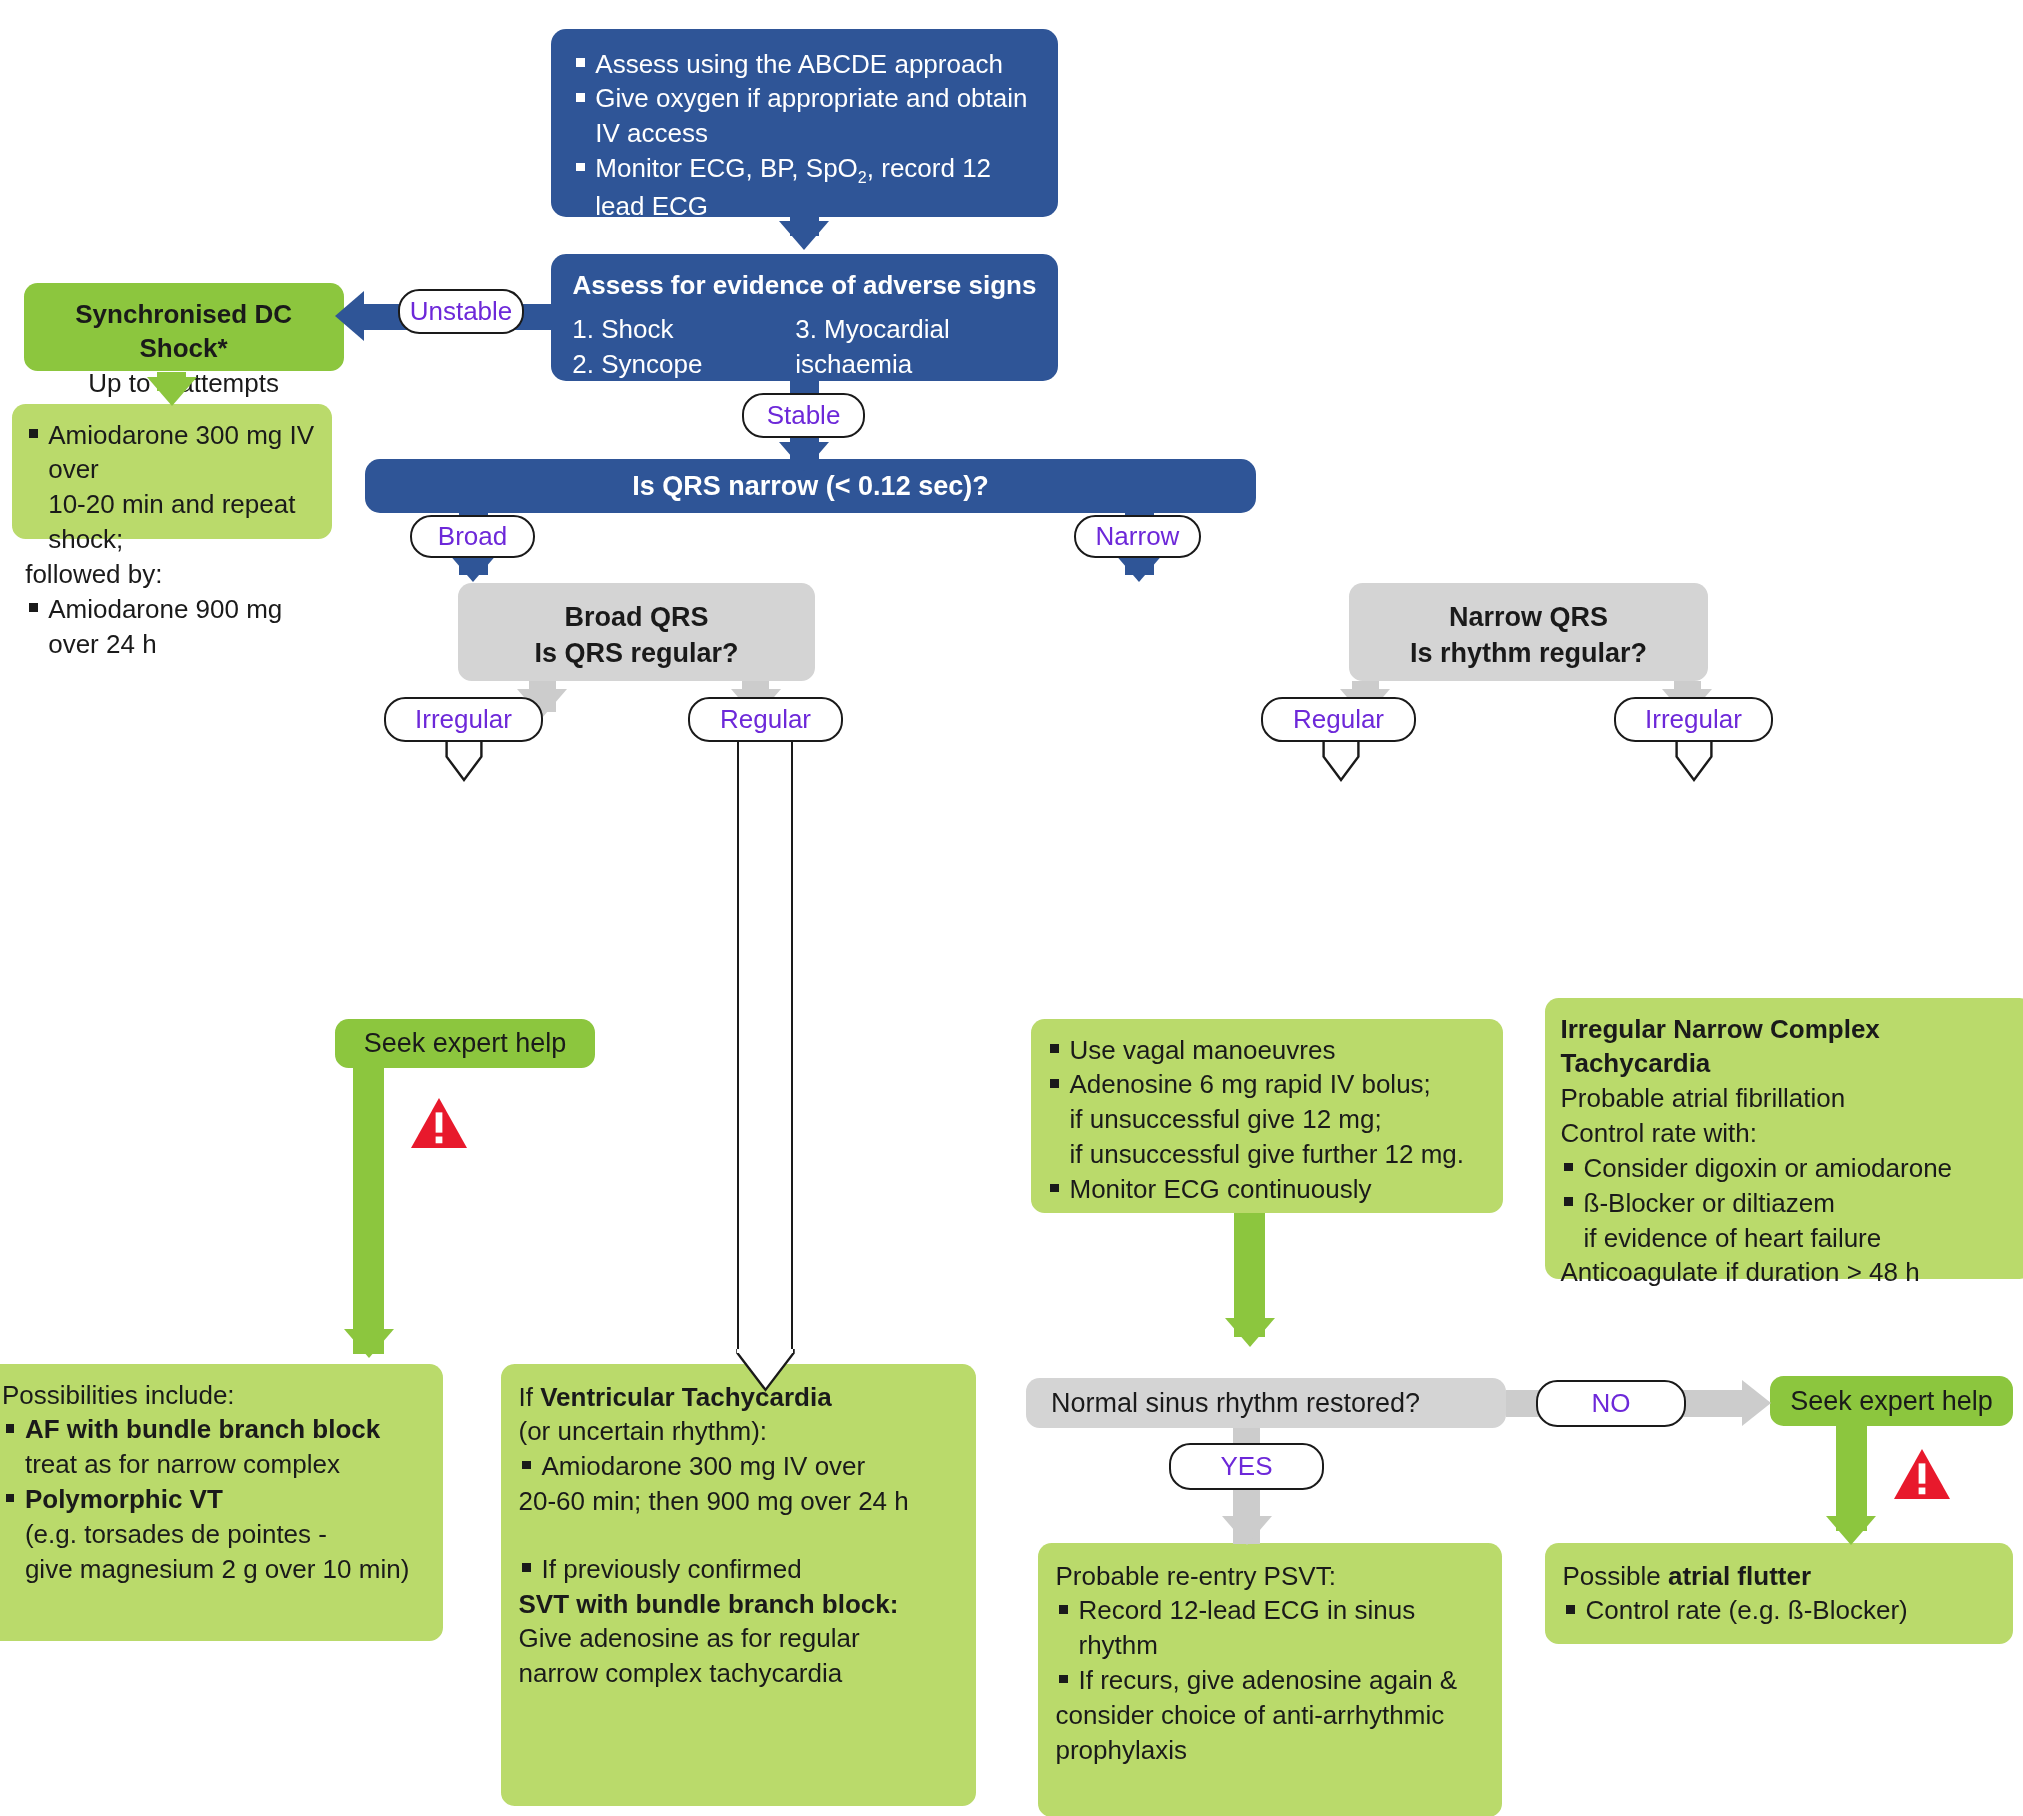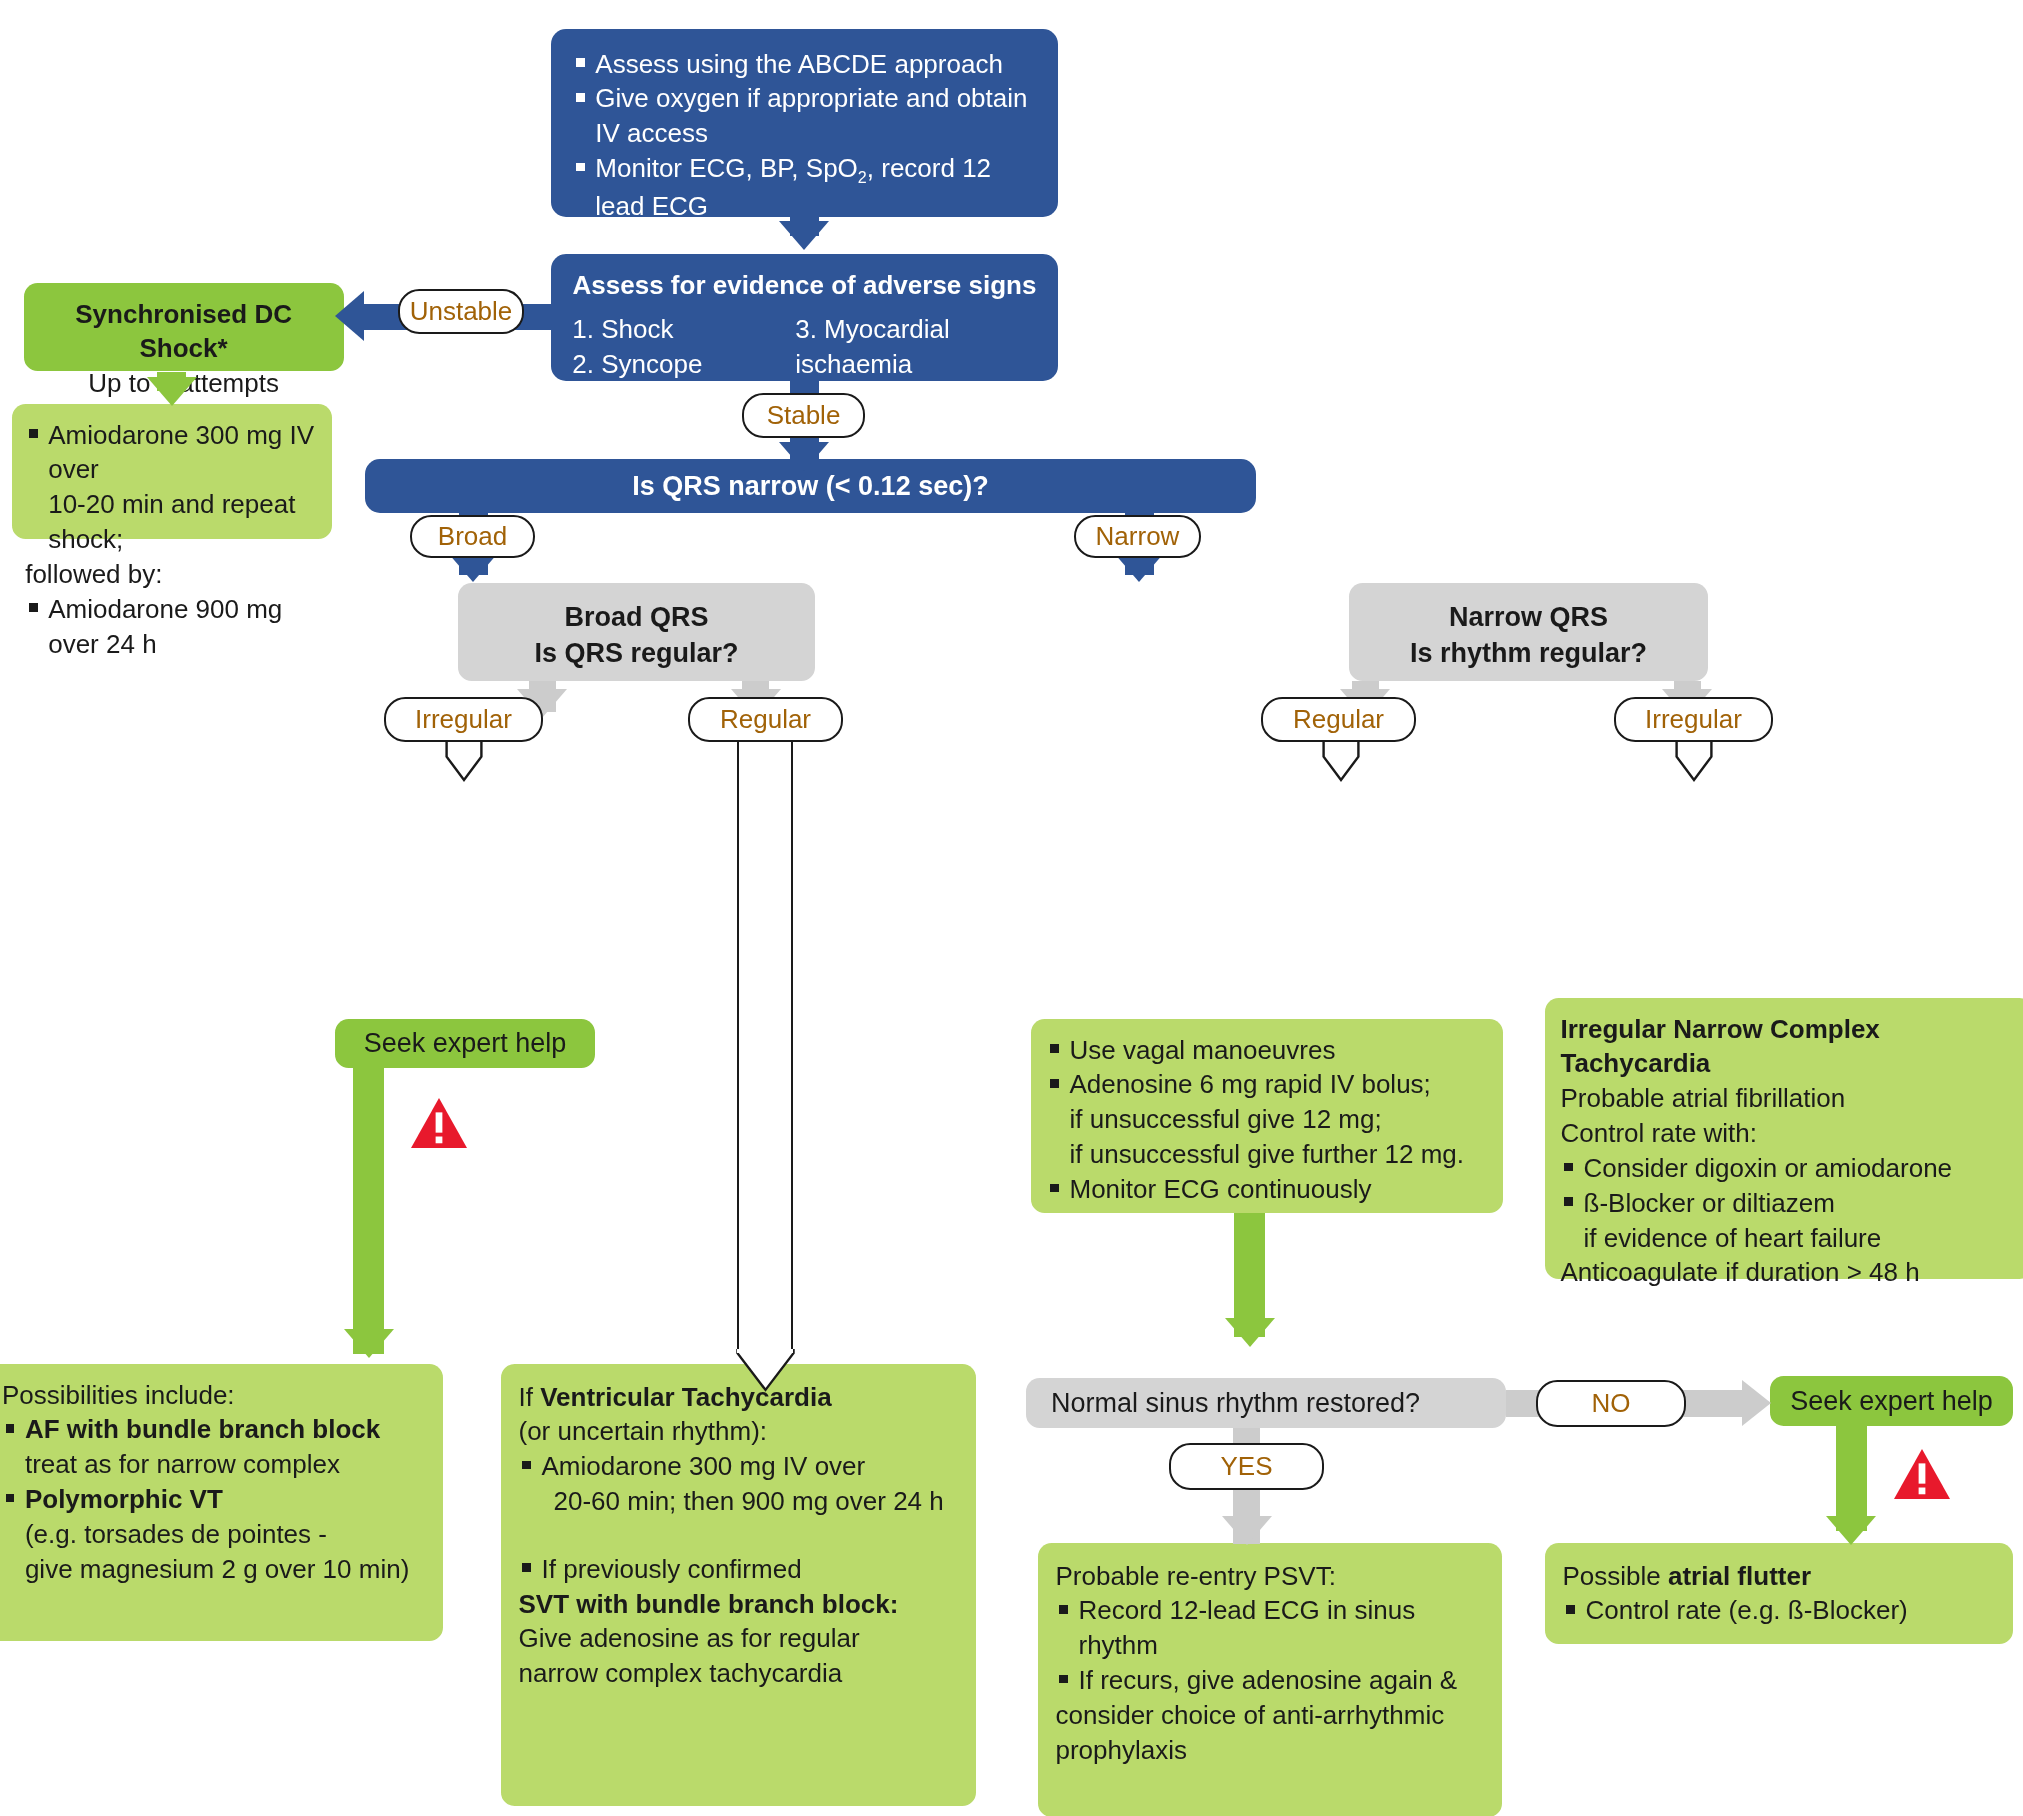--- a/index.html
+++ b/index.html
@@ -59,21 +59,21 @@
     position:absolute;
     background:#ffffff;
     border:2.4px solid #1a1a1a;
     border-radius:21.3px;
     font-size:26px;
     display:flex;
     align-items:center;
     justify-content:center;
     box-sizing:border-box;
     z-index:6;
-    color:#a16207;
+    color:#6d28d9;
   }
 
   
   .conn{position:absolute;z-index:1;}
   .shaft{position:absolute;}
   .head{position:absolute;width:0;height:0;}
 
   .c-blue{background:#2f5597;}
   .c-green{background:#8cc63e;}
   .c-grey{background:#cccccc;}
@@ -308,21 +308,21 @@
     <div class="cont">treat as for narrow complex</div>
     <div class="li bold">Polymorphic VT</div>
     <div class="cont">(e.g. torsades de pointes -</div>
     <div class="cont">give magnesium 2 g over 10 min)</div>
   </div>
 
   <div class="box green t27" style="left:501px;top:1364px;width:475px;height:442px;padding:15.5px 17.5px;">
     <div><span>If</span> <span class="bold">Ventricular Tachycardia</span></div>
     <div>(or uncertain rhythm):</div>
     <div class="li">Amiodarone 300 mg IV over</div>
-    <div class="cont" style="padding-left:0;margin-left:35px;">20-60 min; then 900 mg over 24 h</div>
+    <div class="cont" style="padding-left:0;">20-60 min; then 900 mg over 24 h</div>
     <div style="height:33px;"></div>
     <div class="li">If previously confirmed</div>
     <div class="bold">SVT with bundle branch block:</div>
     <div>Give adenosine as for regular</div>
     <div>narrow complex tachycardia</div>
   </div>
 
   <div class="box green t27" style="left:1038px;top:1543px;width:464px;height:274px;padding:15.5px 17.5px;">
     <div>Probable re-entry PSVT:</div>
     <div class="li">Record 12-lead ECG in sinus rhythm</div>

